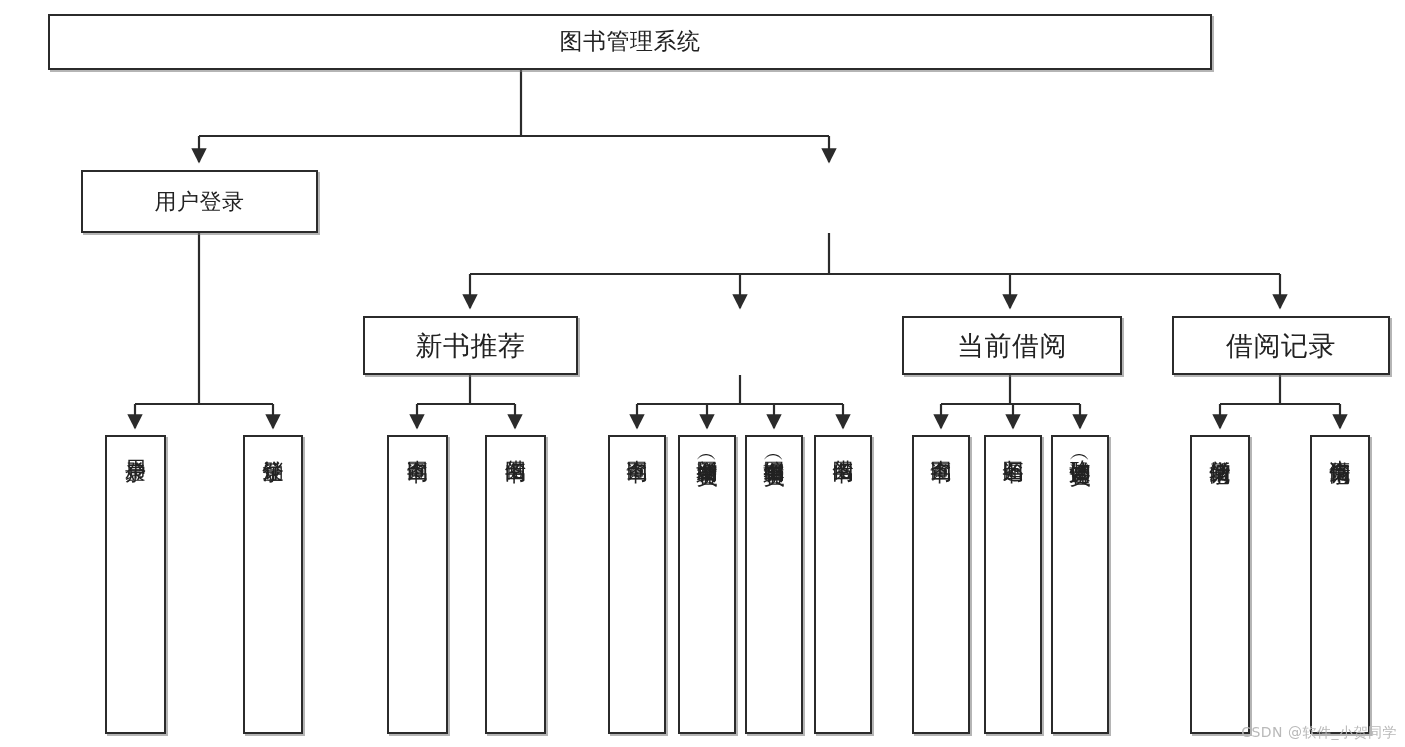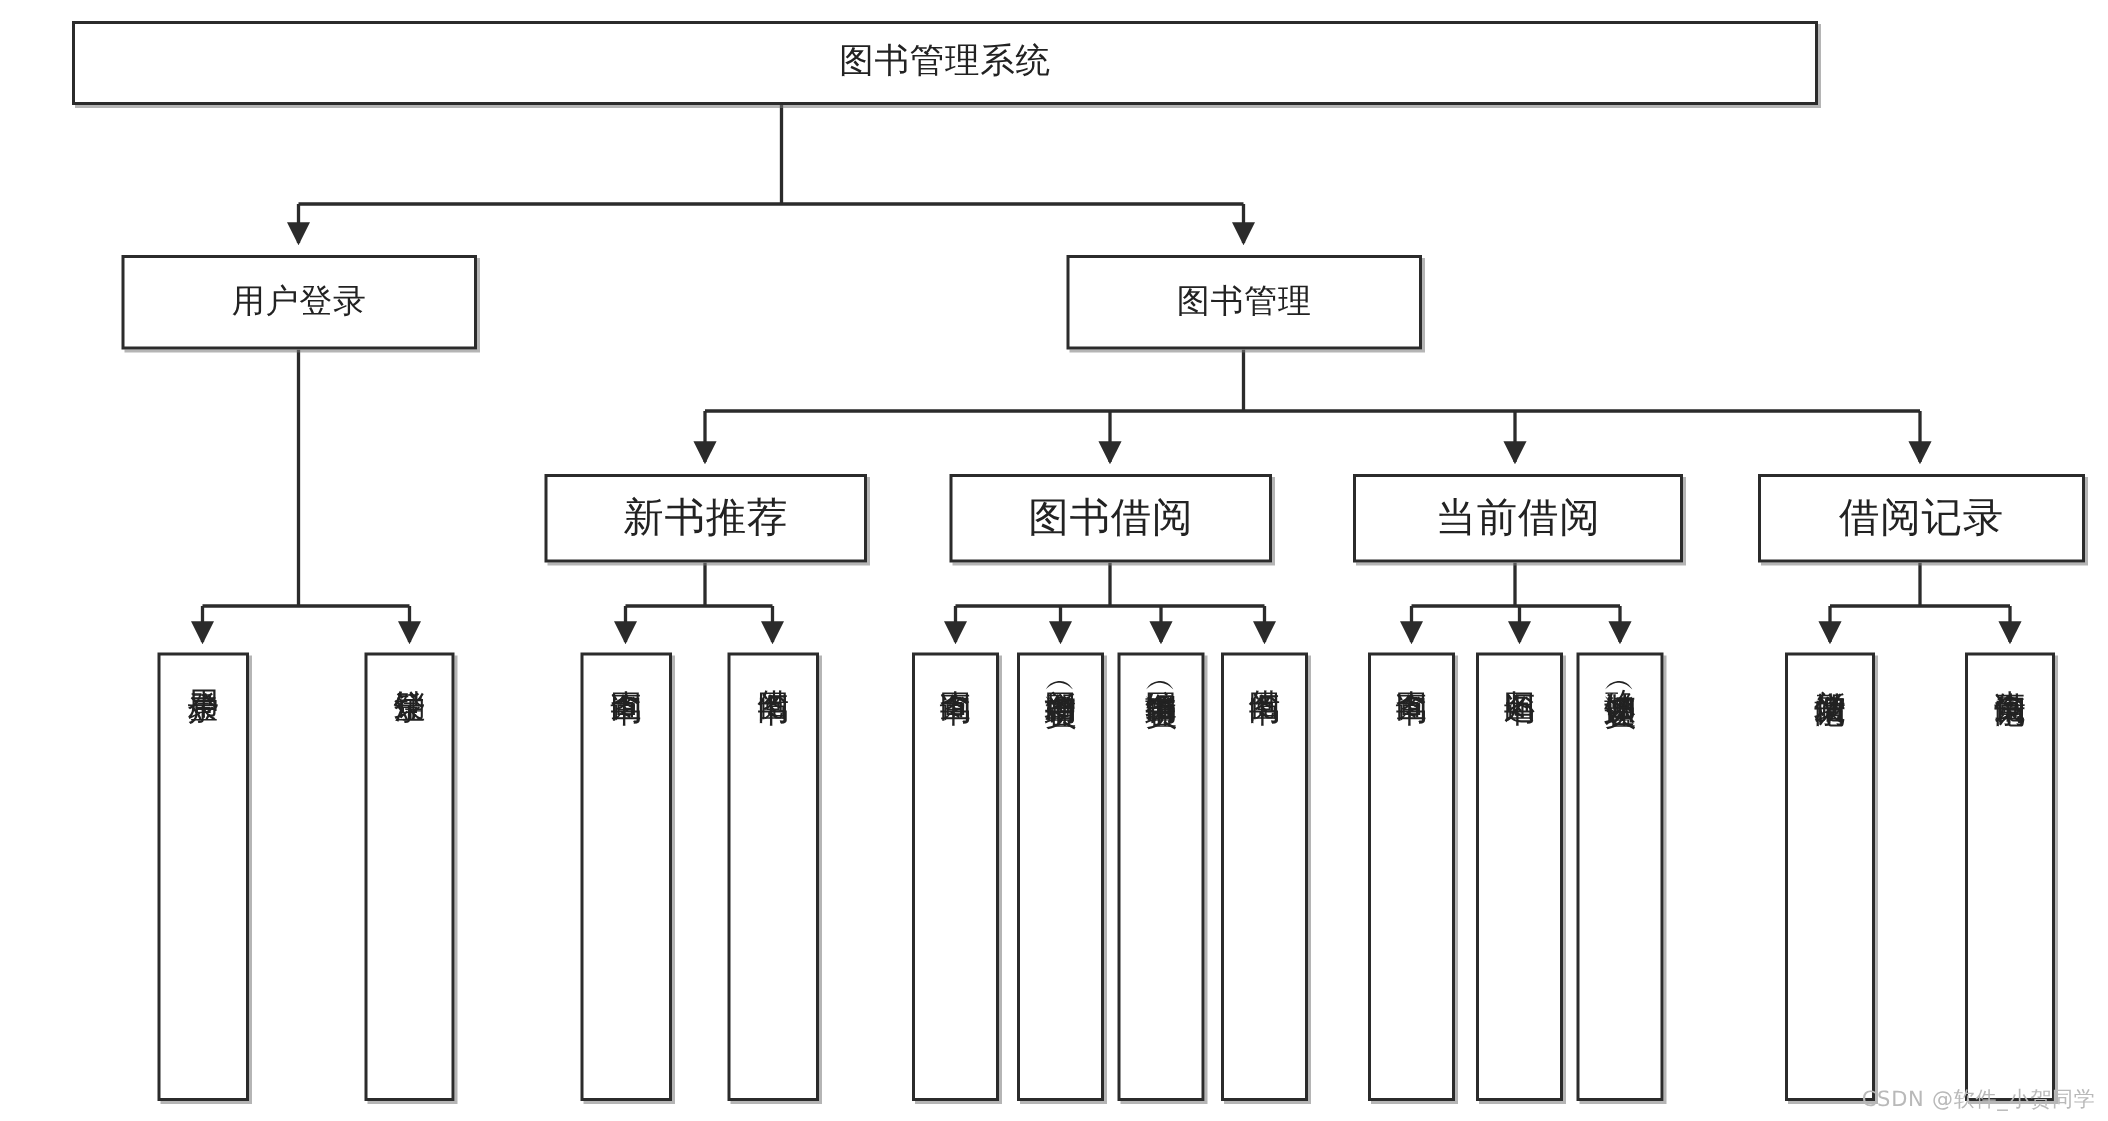--- a/index.html
+++ b/index.html
@@ -125,29 +125,23 @@
     </g>
   </svg>
 
   <div class="node root" style="left:20px; top:14px; width:1164px; height:56px;margin-left:28px;">
     <span class="label">图书管理系统</span>
   </div>
 
   <div class="node lvl2" style="left:81px; top:170px; width:237px; height:63px;">
     <span class="label">用户登录</span>
   </div>
-  <div class="node lvl2" style="left:711px; top:170px; width:237px; height:63px;">
-    <span class="label">图书管理</span>
-  </div>
 
   <div class="node lvl3" style="left:363px; top:316px; width:215px; height:59px;">
     <span class="label">新书推荐</span>
-  </div>
-  <div class="node lvl3" style="left:633px; top:316px; width:215px; height:59px;">
-    <span class="label">图书借阅</span>
   </div>
   <div class="node lvl3" style="left:902px; top:316px; width:220px; height:59px;">
     <span class="label">当前借阅</span>
   </div>
   <div class="node lvl3" style="left:1172px; top:316px; width:218px; height:59px;">
     <span class="label">借阅记录</span>
   </div>
 
   <div class="node leaf" style="left:105px; top:435px; width:61px; height:299px;">
     <span class="label">用户登录</span>

